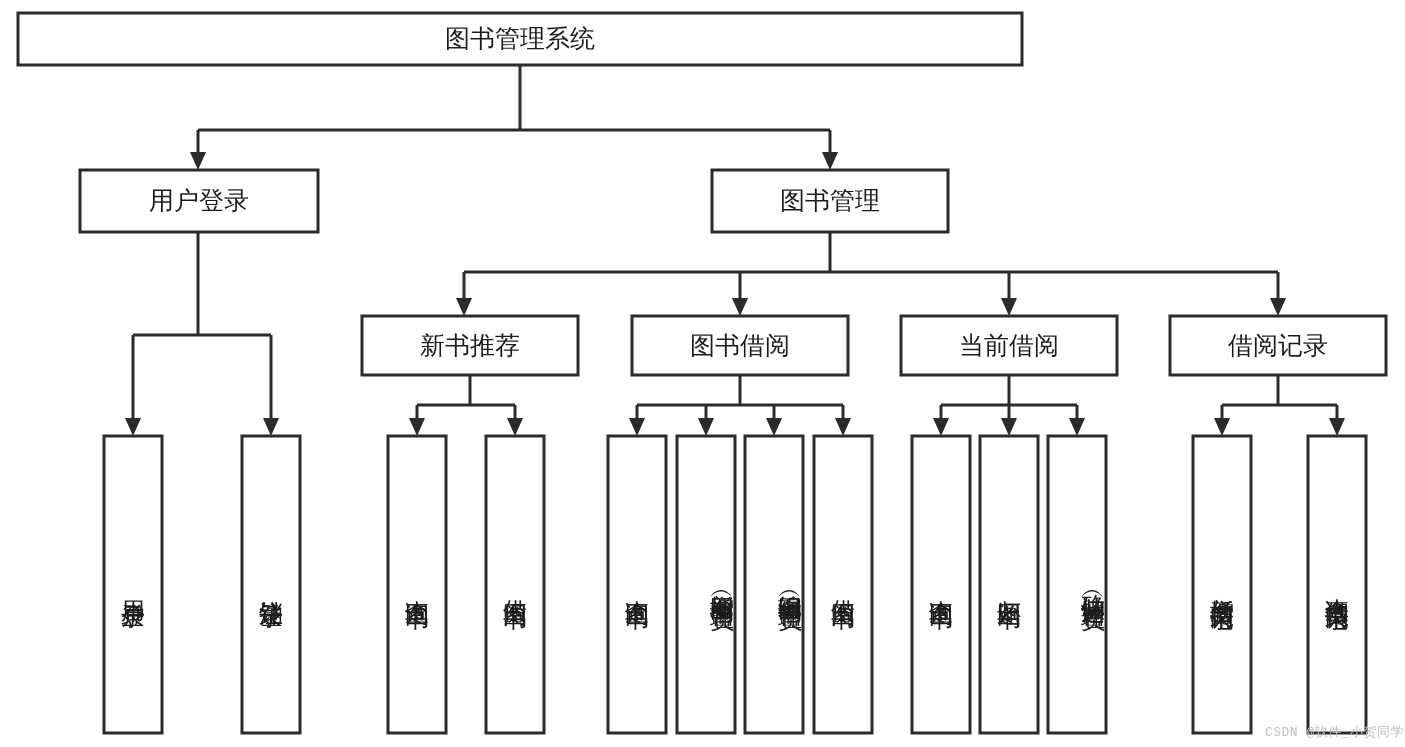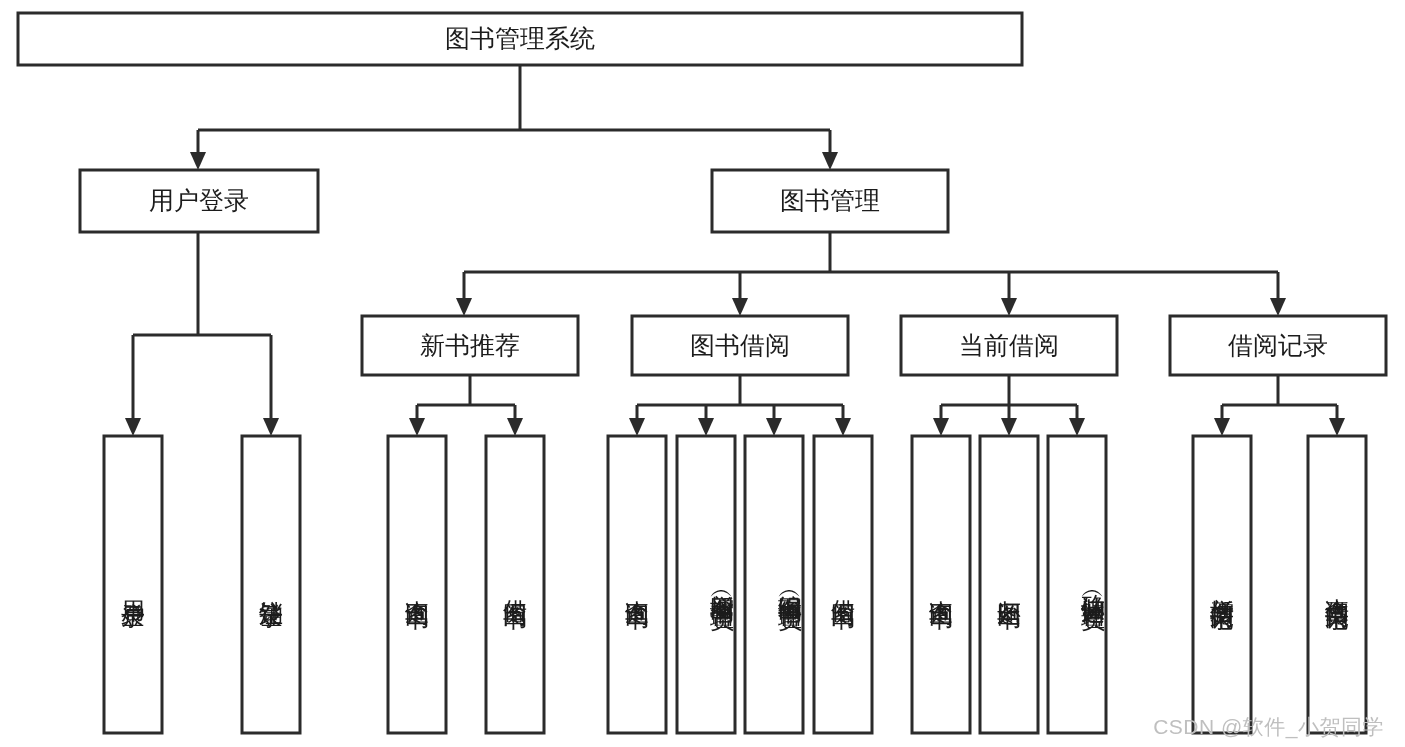--- a/index.html
+++ b/index.html
@@ -42,25 +42,25 @@
     stroke: #2b2b2b;
     stroke-width: 3;
     fill: none;
   }
   .arrow-head {
     fill: #2b2b2b;
     stroke: none;
   }
   .watermark {
     position: absolute;
-    right: 20px;
+    right: 0;
     bottom: 6px;
     color: #bfbfbf;
-    font-size: 21px;
-    font-family: Liberation Sans, sans-serif;
+    font-size: 13px;
+    font-family: Liberation Mono, monospace;
     white-space: nowrap;
     user-select: none;
     letter-spacing: 0.5px;
   }
 </style>
 </head>
 <body>
 
 <div id="diagram-root">
 

